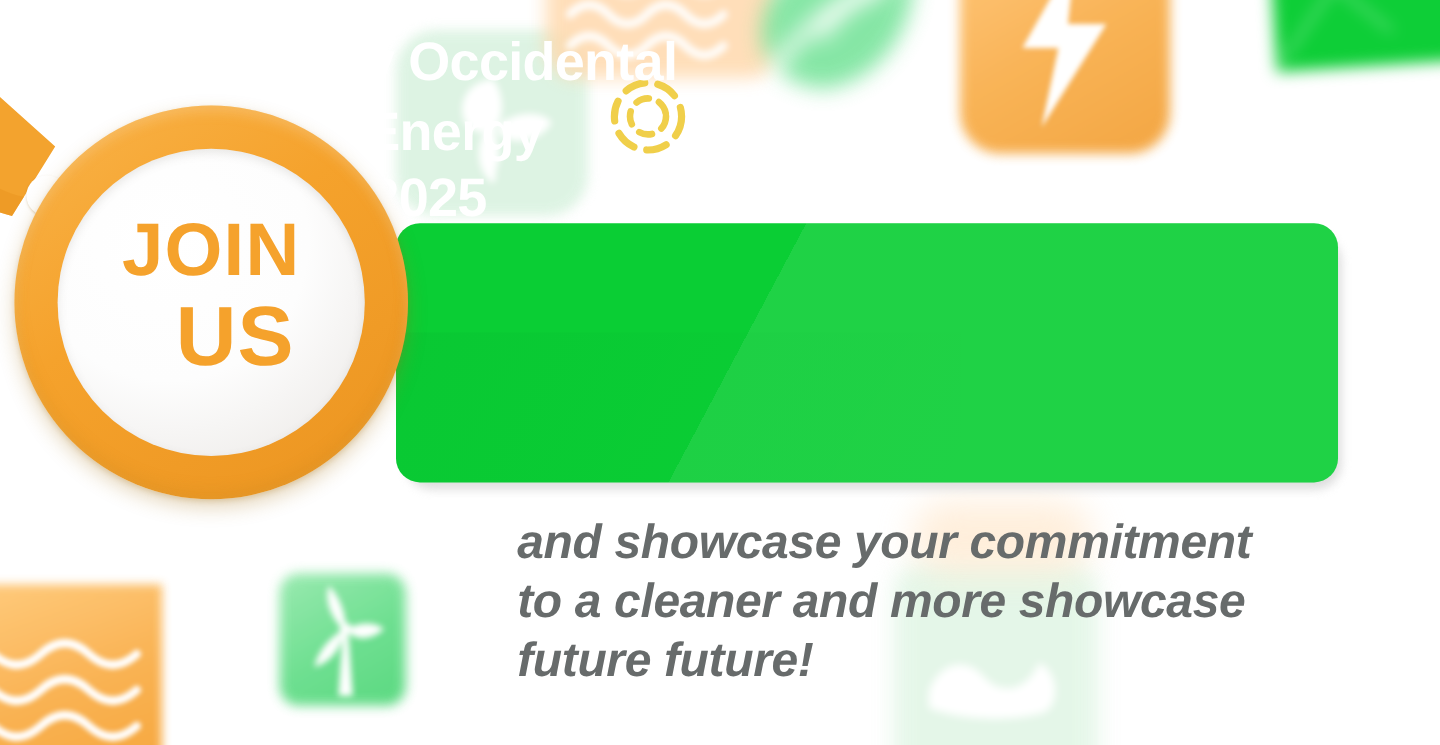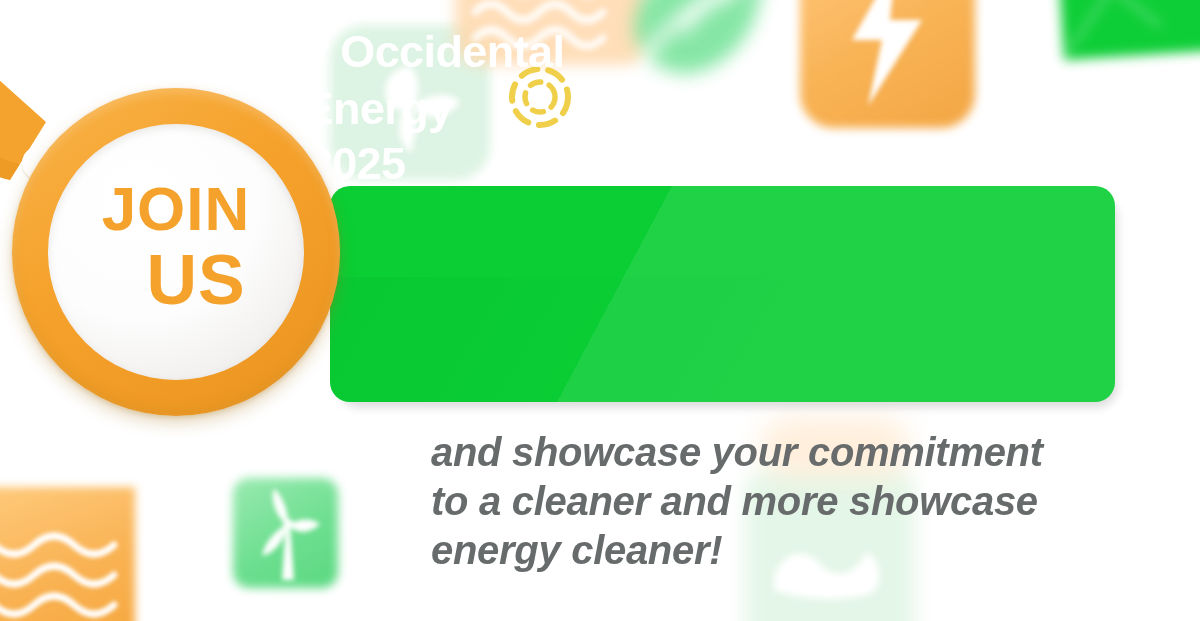--- a/index.html
+++ b/index.html
@@ -253,16 +253,16 @@
     <div class="mag-ring-inner-shadow"></div>
     <div class="mag-lens">
       <div class="mag-join">JOIN</div>
       <div class="mag-us">US</div>
     </div>
   </div>
 
   <div class="subtitle">
     <span class="sub-line">and showcase your commitment</span>
     <span class="sub-line">to a cleaner and more showcase</span>
-    <span class="sub-line">energy cleaner!</span>
+    <span class="sub-line">future future!</span>
   </div>
 
 </div>
 
 </body></html>

